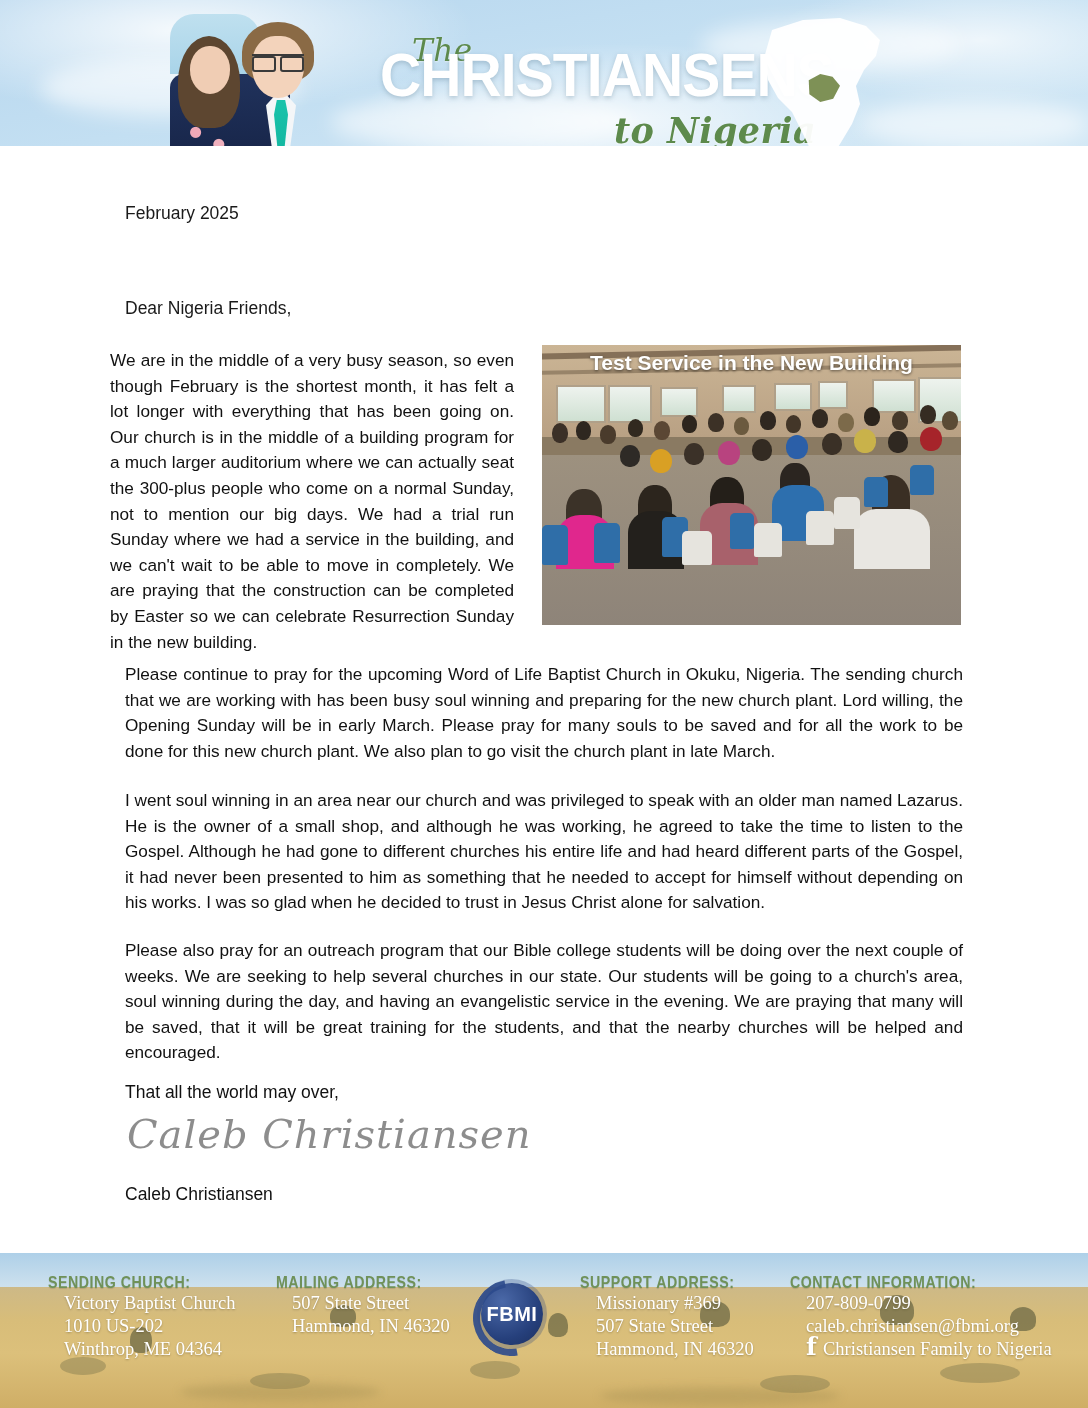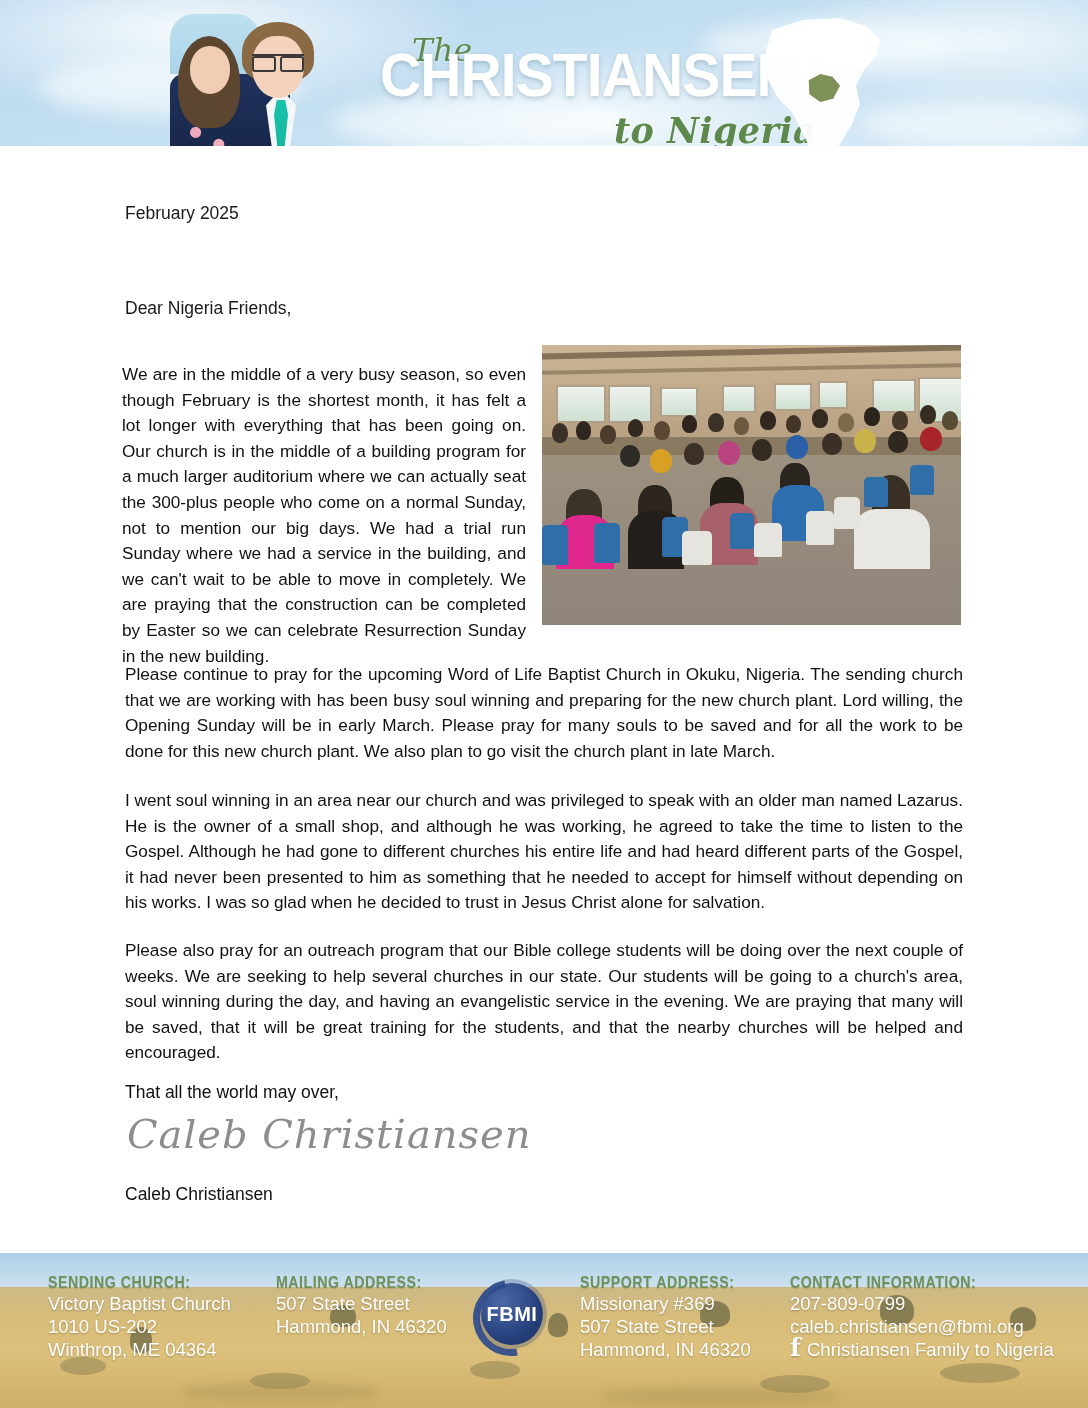--- a/index.html
+++ b/index.html
@@ -82,21 +82,21 @@
   .letter{position:absolute;left:0;top:156px;width:1088px;}
   .date{
     position:absolute;left:125px;top:47px;font-size:17.5px;color:#1a1a1a;
   }
   .salutation{position:absolute;left:125px;top:142px;font-size:17.5px;color:#1a1a1a;}
 
   .para{
     position:absolute;font-size:17.2px;line-height:25.6px;color:#111;
     text-align:justify;text-justify:inter-word;
   }
-  .p1{left:122px;top:192px;width:404px;margin-top:14px;}
+  .p1{left:110px;top:192px;width:404px;}
   .p2{left:125px;top:506px;width:838px;}
   .p3{left:125px;top:632px;width:838px;}
   .p4{left:125px;top:782px;width:838px;}
   .closing{position:absolute;left:125px;top:926px;font-size:17.5px;color:#111;}
   .signed{position:absolute;left:125px;top:1028px;font-size:17.5px;color:#111;}
 
   
   .signature{
     position:absolute;left:127px;top:955px;width:320px;height:62px;
     font-family:"DejaVu Serif", serif;font-style:italic;font-weight:400;
@@ -150,22 +150,22 @@
   .grasspatch{position:absolute;background:rgba(160,140,80,.35);border-radius:50%;filter:blur(4px);}
 
   .fcol{position:absolute;color:#ffffff;}
   .fhead{
     font-family:"Liberation Sans", sans-serif;font-weight:700;
     font-size:16.5px;letter-spacing:.6px;color:#6f9159;
     transform:scaleX(.86);transform-origin:left center;white-space:nowrap;
     text-shadow:0 1px 1px rgba(0,0,0,.12);
   }
   .fline{
-    font-family:Liberation Sans, sans-serif;font-size:18.5px;line-height:23px;
-    color:#ffffff;white-space:nowrap;text-shadow:0 1px 2px rgba(60,50,20,.35);
+    font-family:Liberation Serif, serif;font-size:18.5px;line-height:23px;
+    color:#ffffff;white-space:nowrap;text-shadow:0 1px 2px rgba(60,50,20,.35);margin-left:16px;
   }
   .col-send{left:48px;top:20px;}
   .col-mail{left:276px;top:20px;}
   .col-supp{left:580px;top:20px;}
   .col-cont{left:790px;top:20px;}
 
   .fbmi{
     position:absolute;left:481px;top:1283px;width:62px;height:62px;border-radius:50%;
     background:radial-gradient(circle at 34% 30%,#4b69a8,#26407c 62%,#1b2f5e 100%);
     box-shadow:0 0 0 4px rgba(38,64,124,.28);
@@ -301,20 +301,21 @@
         <div class="chair-b" style="left:120px;top:112px;width:26px;height:40px;"></div>
         <div class="chair-b" style="left:188px;top:108px;width:24px;height:36px;"></div>
         <div class="chair-w" style="left:140px;top:126px;width:30px;height:34px;"></div>
         <div class="chair-w" style="left:212px;top:118px;width:28px;height:34px;"></div>
         <div class="chair-w" style="left:264px;top:106px;width:28px;height:34px;"></div>
         <div class="chair-w" style="left:292px;top:92px;width:26px;height:32px;"></div>
         <div class="chair-b" style="left:322px;top:72px;width:24px;height:30px;"></div>
         <div class="chair-b" style="left:368px;top:60px;width:24px;height:30px;"></div>
       </div>
     </div>
+    <div class="caption">Test Service in the New Building</div>
   </div>
 
   <div class="footer">
     <div class="sky"></div>
     <div class="savanna">
       <div class="tree" style="left:130px;top:40px;width:22px;height:26px;"></div>
       <div class="tree" style="left:330px;top:18px;width:26px;height:22px;"></div>
       <div class="tree" style="left:548px;top:26px;width:20px;height:24px;"></div>
       <div class="tree" style="left:700px;top:14px;width:30px;height:26px;"></div>
       <div class="tree" style="left:880px;top:8px;width:34px;height:30px;"></div>

